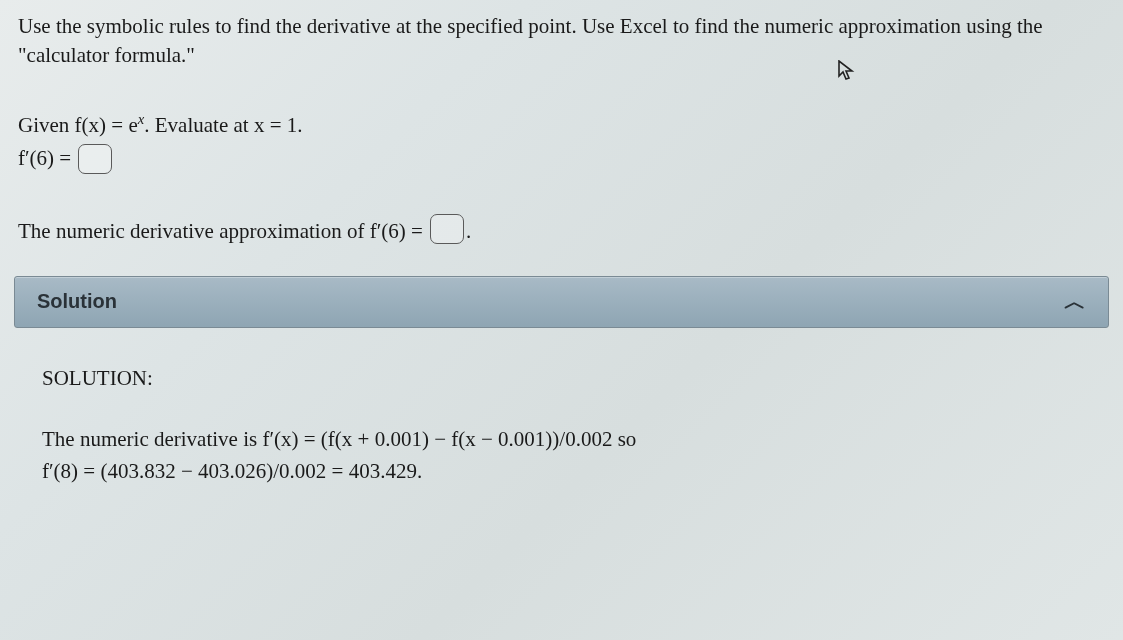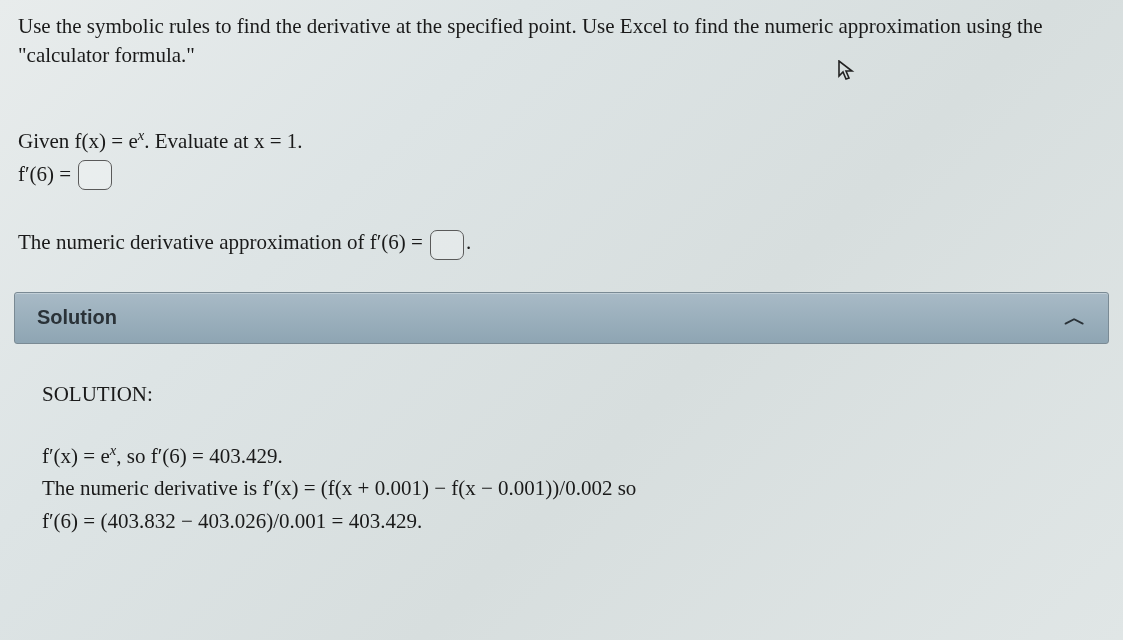--- a/index.html
+++ b/index.html
@@ -7,34 +7,34 @@
     width: 1123px;
     height: 640px;
     font-family: Georgia, 'Times New Roman', serif;
     font-size: 21px;
     color: #1a1a1a;
     background: linear-gradient(135deg, #e8ecec 0%, #dde4e5 30%, #d7dede 60%, #e0e6e6 100%);
     padding: 12px 18px;
     position: relative;
     overflow: hidden;
   }
-  .instr { line-height: 1.4; margin-bottom: 56px; }
+  .instr { line-height: 1.4; margin-bottom: 40px; }
   .given { margin-bottom: 6px; }
   .inputrow { display: flex; align-items: center; margin-bottom: 40px; }
   .inputbox {
     display: inline-block;
     width: 34px;
     height: 30px;
     border: 1.5px solid #5a5a5a;
     border-radius: 7px;
     background: rgba(255,255,255,0.25);
     vertical-align: middle;
     margin: 0 2px;
   }
-  .approxrow { display: flex; align-items: flex-start; margin-bottom: 32px; margin-top: 20px; }
+  .approxrow { display: flex; align-items: flex-end; margin-bottom: 32px; margin-top: 20px; }
   .solution-header {
     background: linear-gradient(180deg, #a8bac6 0%, #8ea5b3 100%);
     border: 1px solid #7a8a94;
     border-radius: 3px;
     padding: 10px 22px;
     display: flex;
     justify-content: space-between;
     align-items: center;
     margin: 0 -4px 38px -4px;
     box-shadow: inset 0 1px 0 rgba(255,255,255,0.3);
@@ -90,21 +90,18 @@
 </div>
 
 <div class="solution-header">
   <span class="label">Solution</span>
   <span class="chevron">︿</span>
 </div>
 
 <div class="body">
   <p>SOLUTION:</p>
   <div class="line">
-    <span class="math">f′(x) = e</span><sup class="math">x</sup><span>, so </span><span class="math">f′(6) = 403.429.</span>
-  </div>
-  <div class="line">
     <span>The numeric derivative is </span><span class="math">f′(x) = (f(x + 0.001) − f(x − 0.001))/0.002</span><span> so</span>
   </div>
   <div class="line">
-    <span class="math">f′(6) = (403.832 − 403.026)/0.001 = 403.429.</span>
+    <span class="math">f′(8) = (403.832 − 403.026)/0.002 = 403.429.</span>
   </div>
 </div>
 
 </body></html>

